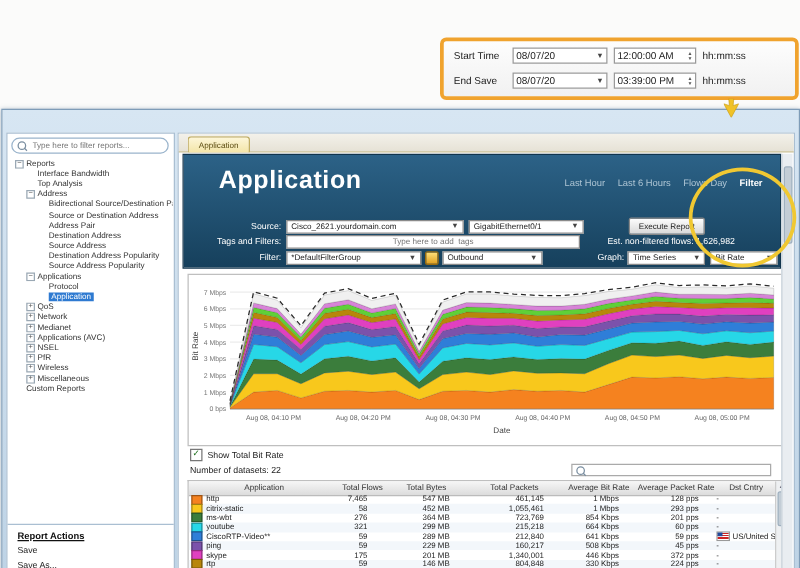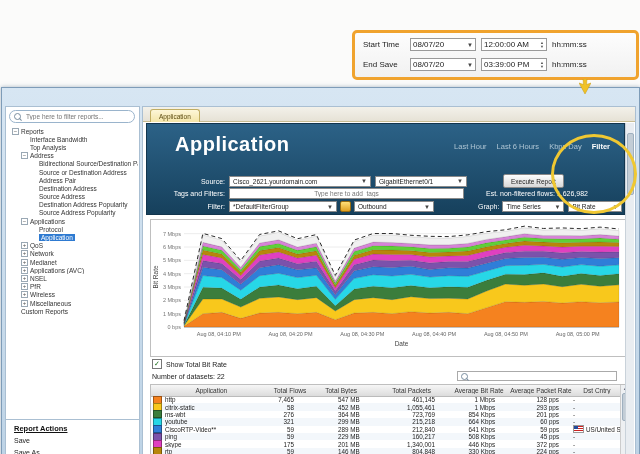--- a/index.html
+++ b/index.html
@@ -1,21 +1,21 @@
 <!DOCTYPE html>
 <html><head>
 <meta charset="utf-8">
 <style>
   html,body{margin:0;padding:0;background:#fbfbfa;font-family:"Liberation Sans",sans-serif;}
   #page{position:relative;width:640px;height:454px;overflow:hidden;background:#fbfbfa;margin-top:27px;}
   
   #time-panel{position:absolute;left:352px;top:3px;width:281px;height:44px;border:3px solid #f0a32e;border-radius:5px;background:linear-gradient(#fdfdfd,#f1f1f1);z-index:30;}
   .time-row{position:absolute;left:8px;height:15px;display:flex;align-items:center;gap:5px;font-size:8px;color:#222;}
   .time-field{border:1px solid #9a9a9a;background:#fff;height:13px;display:flex;align-items:center;justify-content:space-between;padding:0 2px;box-sizing:border-box;}
-  .tf-date{width:66px;}
+  .tf-date{width:76px;}
   .tf-time{width:66px;}
   .dd-arrow{font-size:6px;color:#444;}
   .spinner{display:flex;flex-direction:column;font-size:4px;line-height:4px;color:#555;}
   
   #win{position:absolute;left:1px;top:60px;width:637px;height:394px;border:1px solid #7e9cb8;background:linear-gradient(#d7e6f3,#bcd2e5);box-shadow:0 0 4px rgba(80,110,140,.5);}
   #titlebar{position:absolute;left:0;top:0;right:0;height:16px;display:flex;align-items:center;padding:0 4px;}
   #win-icon{width:9px;height:9px;background:linear-gradient(#5aa0e0,#2a5da8);border:1px solid #1d4a86;border-radius:2px;margin-right:4px;}
   #win-title{font-size:7.5px;color:#1a3a5c;}
   #win-btns{position:absolute;right:3px;top:2px;display:flex;gap:1px;}
   .wbtn{width:18px;height:12px;border:1px solid #7090ac;border-radius:2px;background:linear-gradient(#f4f9fd,#c9dcec);display:flex;align-items:center;justify-content:center;}
@@ -237,21 +237,21 @@
     <div id="main">
       <div id="tabbar">
         <div id="tab-app">Application</div>
       </div>
 
       <div id="hdr">
         <div id="hdr-title">Application</div>
         <div id="ranges">
             <span class="range-link">Last Hour</span>
             <span class="range-link">Last 6 Hours</span>
-            <span class="range-link">Kbps Day</span>
+            <span class="range-link">Flows Day</span>
             <span class="range-link active">Filter</span>
           </div>
 
         <div class="hrow" style="top:50px;">
           <span class="hlabel">Source:</span>
           <span class="sel" style="width:142px;">
             <span>Cisco_2621.yourdomain.com</span>
               <span class="dd-arrow">▼</span>
           </span>
           <span class="sel" style="width:92px;margin-left:4px;">

